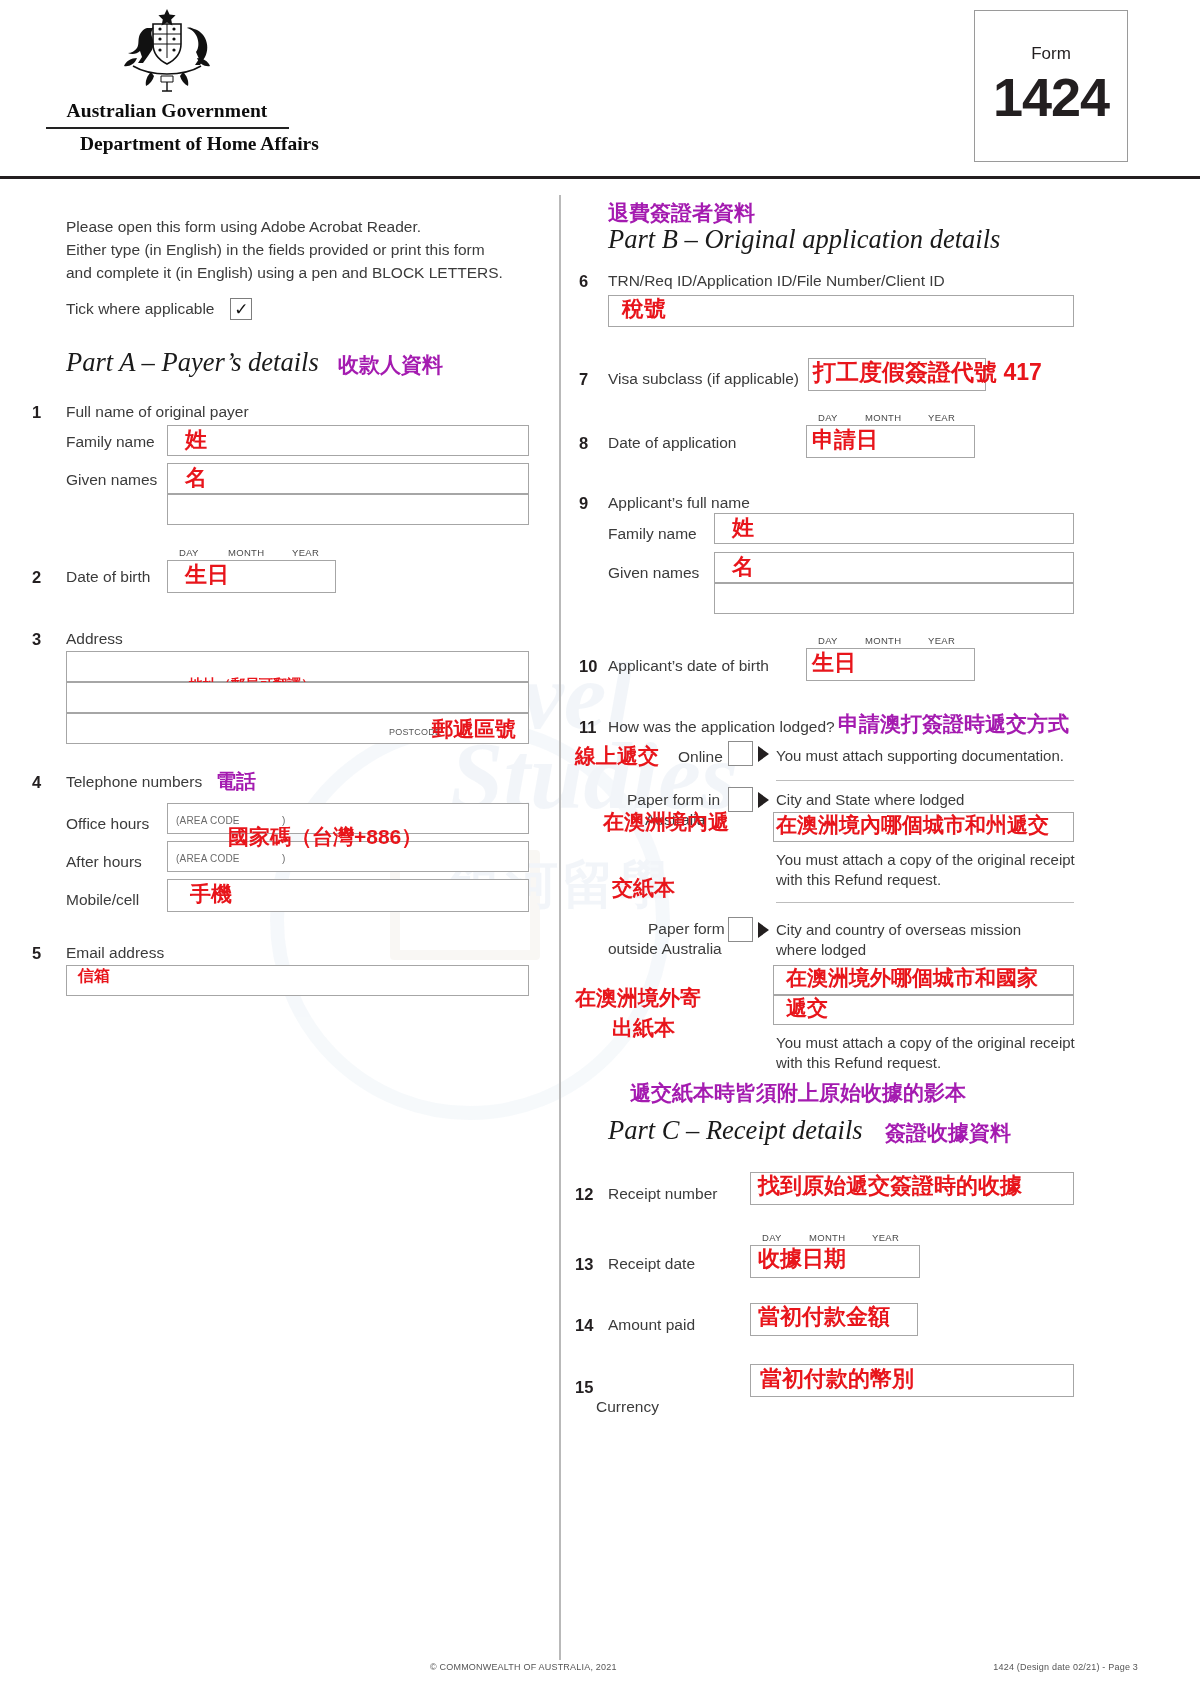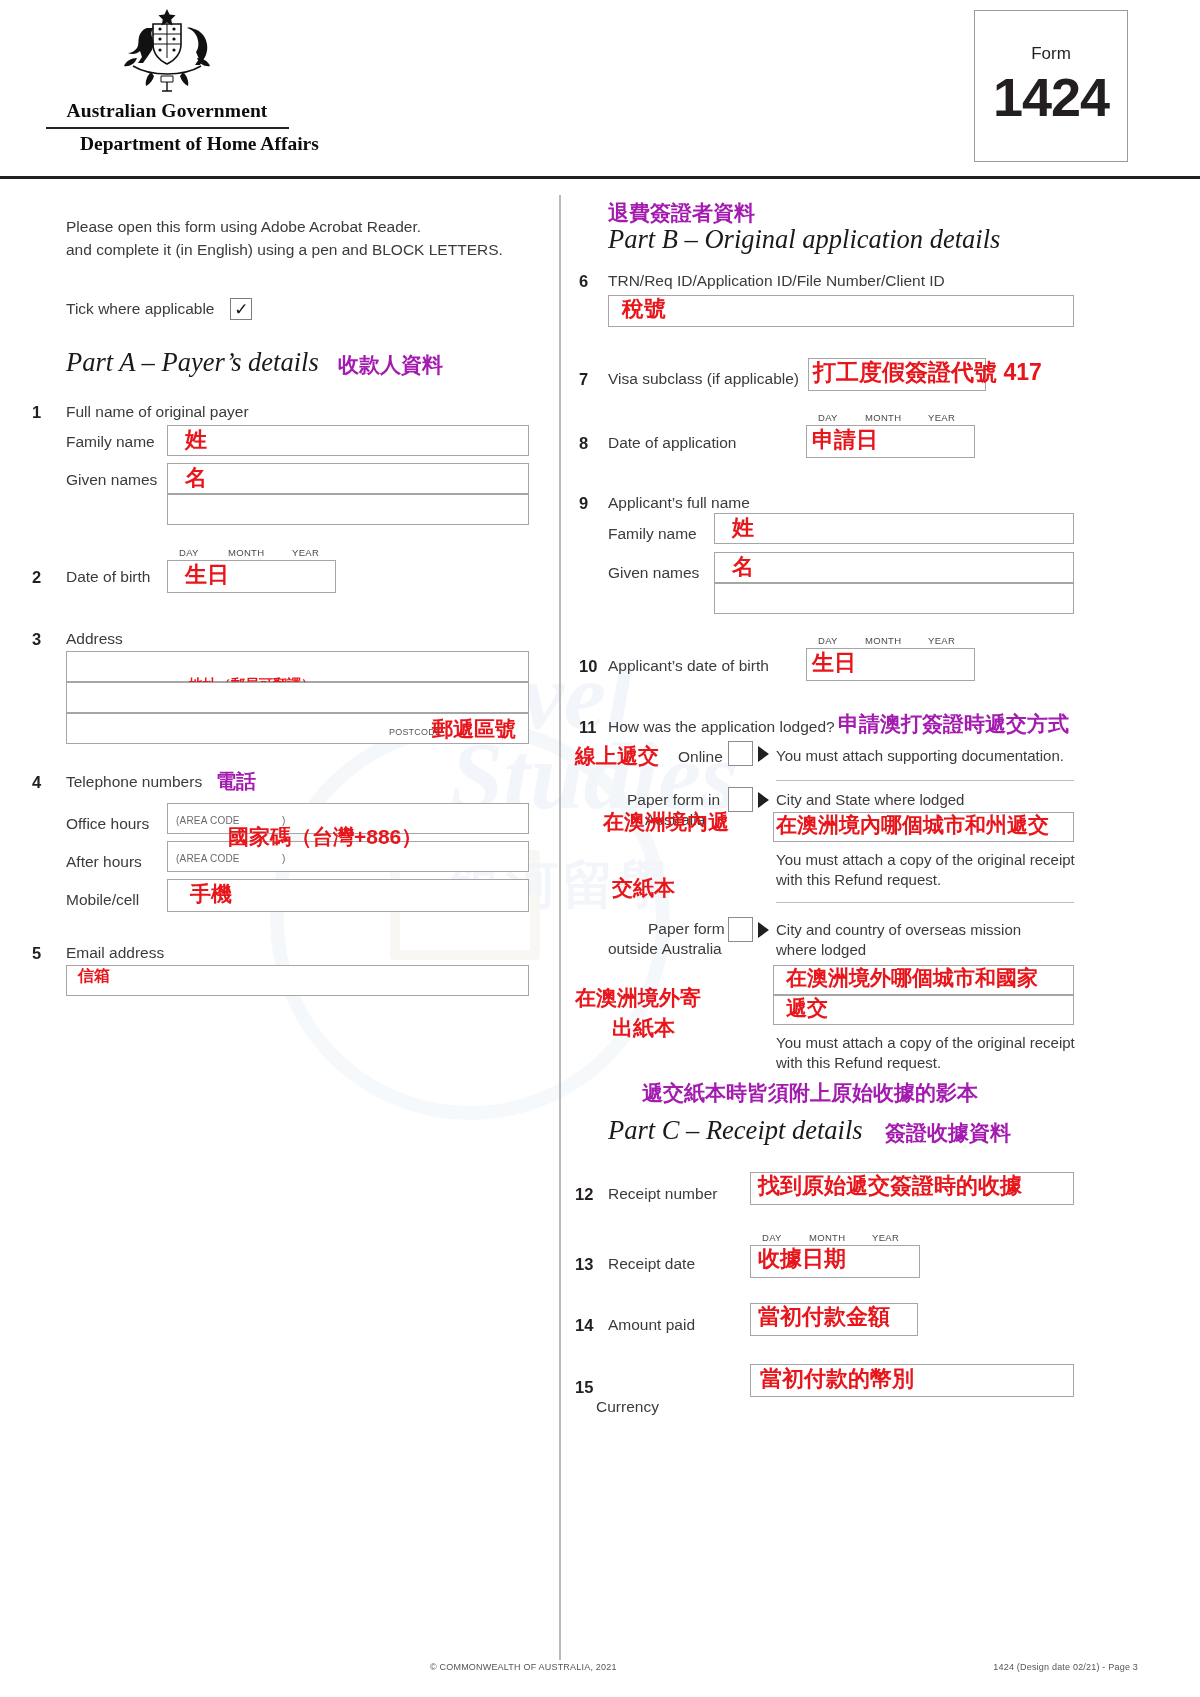--- a/index.html
+++ b/index.html
@@ -263,20 +263,21 @@
 
     <div class="header-rule"></div>
   </div>
 
   <div class="col-divider"></div>
 
   <div class="col-left">
 
     <div class="intro">
       <div>Please open this form using Adobe Acrobat Reader.</div>
+      <div>Either type (in English) in the fields provided or print this form</div>
       <div>and complete it (in English) using a pen and BLOCK LETTERS.</div>
     </div>
 
     <div class="tick-row">
       <span class="tick-label">Tick where applicable</span>
       <span class="tick-box">✓</span>
     </div>
 
     <div class="part-head" style="left:66px; top:152px;">Part A – Payer’s details</div>
     <div class="ann-purple" style="left:338px; top:157px; font-size:21px;">收款人資料</div>
@@ -412,21 +413,21 @@
     <div class="hint" style="left:216px; top:750px;">where lodged</div>
     <div class="fbox" style="left:213px; top:775px; width:301px; height:30px;"></div>
     <div class="ann" style="left:226px; top:775px; font-size:21px;">在澳洲境外哪個城市和國家</div>
     <div class="fbox" style="left:213px; top:805px; width:301px; height:30px;"></div>
     <div class="ann" style="left:226px; top:805px; font-size:21px;">遞交</div>
     <div class="ann" style="left:15px; top:795px; font-size:21px;">在澳洲境外寄</div>
     <div class="ann" style="left:52px; top:825px; font-size:21px;">出紙本</div>
     <div class="hint" style="left:216px; top:843px; width:310px;">You must attach a copy of the original receipt</div>
     <div class="hint" style="left:216px; top:863px; width:310px;">with this Refund request.</div>
 
-    <div class="ann-purple" style="left:70px; top:890px; font-size:21px;margin-left:12px;">遞交紙本時皆須附上原始收據的影本</div>
+    <div class="ann-purple" style="left:70px; top:890px; font-size:21px;">遞交紙本時皆須附上原始收據的影本</div>
 
     <div class="part-head" style="left:48px; top:925px;">Part C – Receipt details</div>
     <div class="ann-purple" style="left:325px; top:930px; font-size:21px;">簽證收據資料</div>
 
     <div class="qnum" style="left:15px; top:995px;">12</div>
     <div class="qlabel" style="left:48px; top:995px;">Receipt number</div>
     <div class="fbox" style="left:190px; top:982px; width:324px; height:33px;"></div>
     <div class="ann" style="left:198px; top:983px; font-size:22px;">找到原始遞交簽證時的收據</div>
 
     <div class="qnum" style="left:15px; top:1065px;">13</div>

